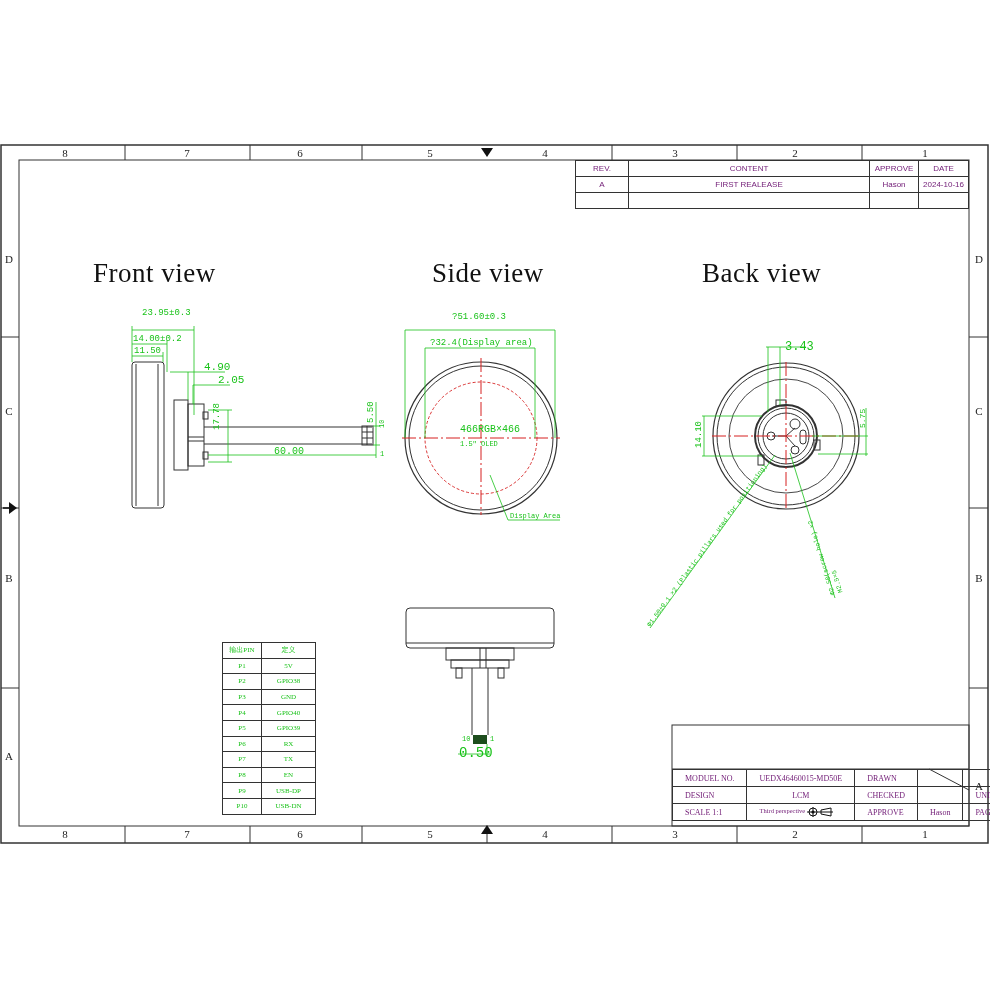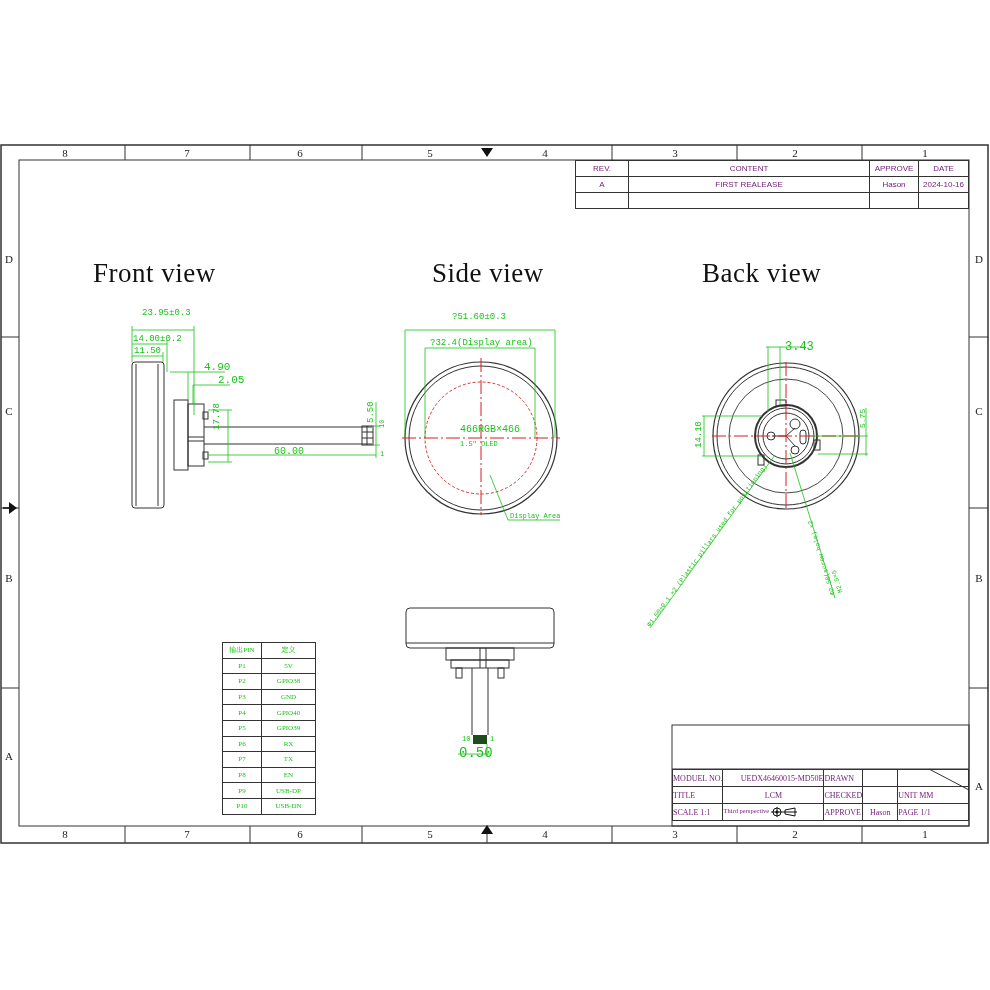--- a/index.html
+++ b/index.html
@@ -3,21 +3,21 @@
 <meta charset="utf-8">
 <style>
   html, body { margin:0; padding:0; background:#ffffff; }
   body { width:990px; height:990px; position:relative; overflow:hidden; font-family:"Liberation Serif", serif; }
   #sheet { position:absolute; left:0; top:0; width:990px; height:990px; }
   .zone-label { position:absolute; font-family:"Liberation Serif", serif; font-size:11px; color:#222; text-align:center; }
   .view-title { position:absolute; font-family:"Liberation Serif", serif; font-size:27px; color:#111; letter-spacing:0.5px; }
   .dim { position:absolute; font-family:"Liberation Mono", monospace; font-size:9px; color:#19c219; white-space:nowrap; }
   .rev-table, .title-table { position:absolute; border-collapse:collapse; font-family:"Liberation Sans", sans-serif; color:#701a75; }
   .rev-table td { border:1px solid #333; font-size:8px; text-align:center; height:15px; padding:0; }
-  .title-table td { border:1px solid #333; font-family:"Liberation Serif", serif; font-size:8px; height:16px; padding:0 0; white-space:nowrap; }
+  .title-table td { border:1px solid #333; font-family:"Liberation Serif", serif; font-size:8px; height:16px; padding:0 12px; white-space:nowrap; }
   .pin-table { position:absolute; left:222px; top:609px; border-collapse:collapse;margin-top:33px; }
   .pin-table td { border:1px solid #333; font-family:"Liberation Serif", serif; font-size:7px; color:#19c219; text-align:center; height:14.6px; padding:0; }
   .pin-table td.c1 { width:38px; }
   .pin-table td.c2 { width:53px; }
 </style>
 </head>
 <body>
 
 <div id="sheet">
 
@@ -306,21 +306,21 @@
   <table class="title-table" style="left:672px;top:769px;width:297px">
     <tbody>
         <tr>
       <td style="width:48px">MODUEL NO.</td>
       <td style="width:100px;text-align:right">UEDX46460015-MD50E</td>
       <td style="width:34px">DRAWN</td>
       <td style="width:34px"></td>
       <td style="border-left:1px solid #333"></td>
     </tr>
     <tr>
-      <td>TITLE</td>
+      <td>DESIGN</td>
       <td style="text-align:center">LCM</td>
       <td>CHECKED</td>
       <td></td>
       <td>UNIT MM</td>
     </tr>
     <tr>
       <td>SCALE 1:1</td>
       <td style="font-size:6.5px">
         <span>Third perspective</span>
         <svg width="28" height="10" style="vertical-align:middle">

